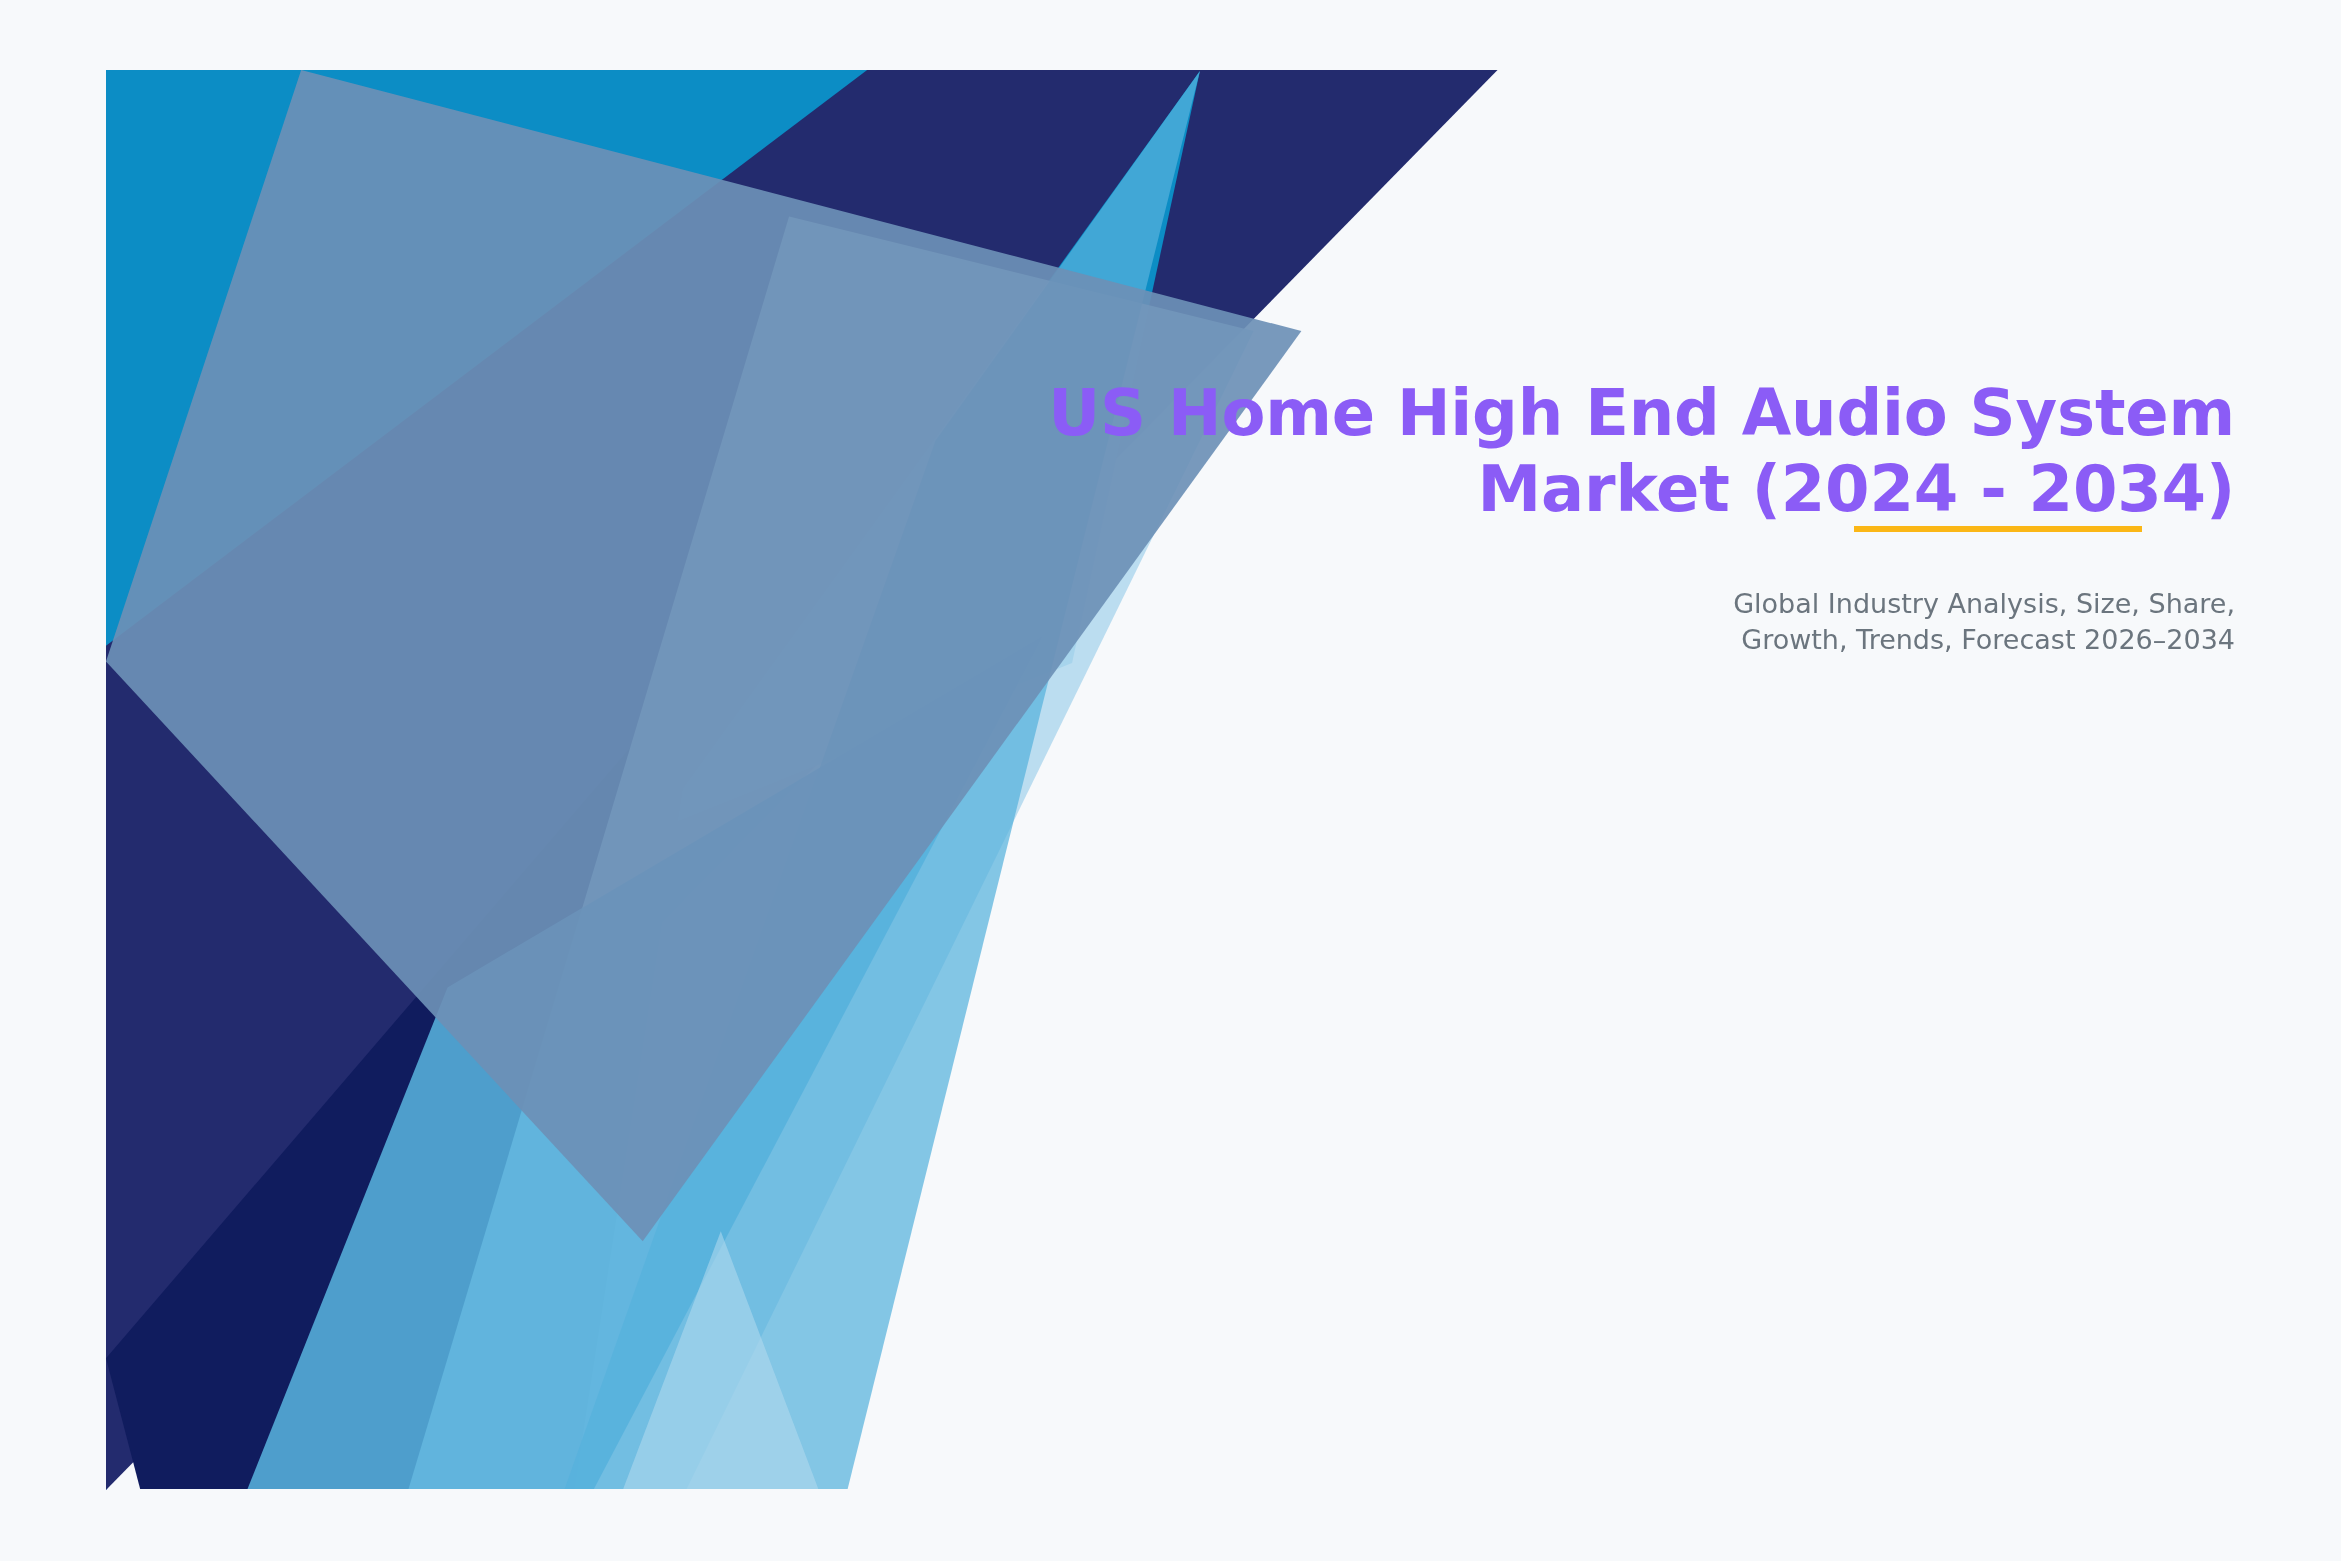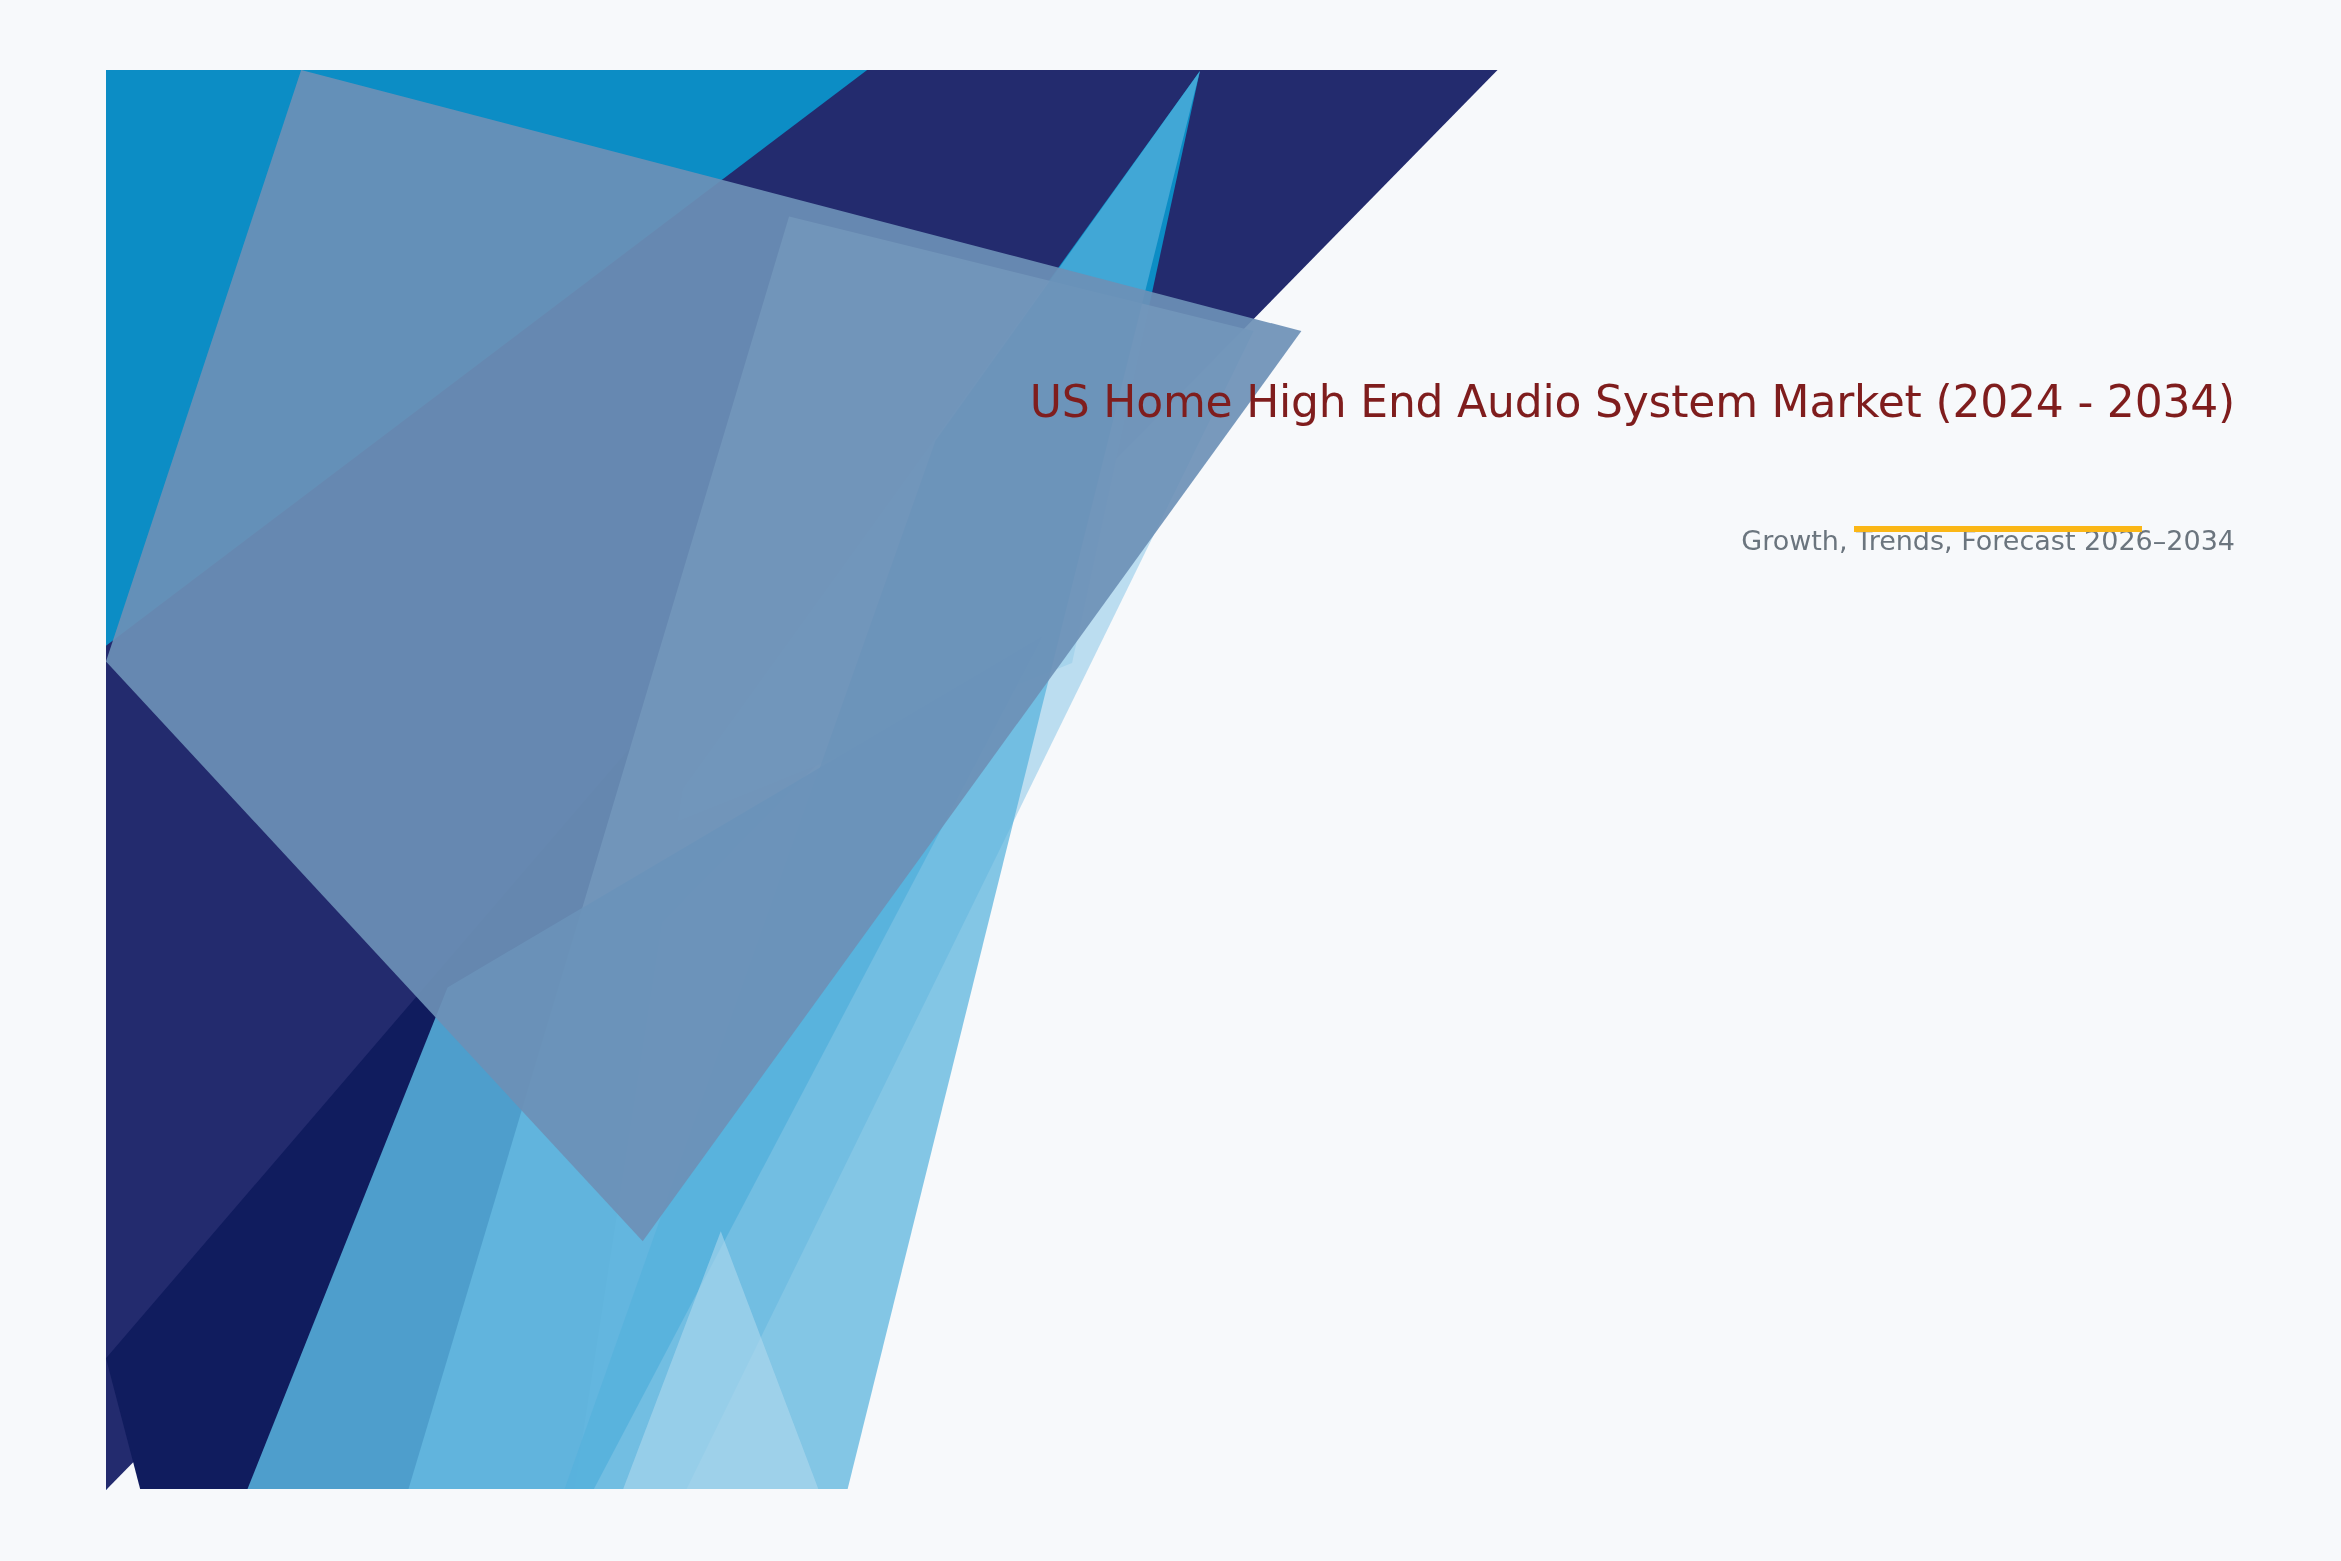--- a/index.html
+++ b/index.html
@@ -38,25 +38,25 @@
   #text-block {
     position: absolute;
     left: 1005px;
     top: 376px;
     width: 1230px;
     text-align: right;
   }
 
   #report-title {
     margin: 0;
-    font-size: 44px;
+    font-size: 64px;
     line-height: 1.18;
-    font-weight: 400;
+    font-weight: 700;
     letter-spacing: -0.2px;
-    color: #7f1d1d;
+    color: #8b5cf6;
     font-family: "DejaVu Sans", "Liberation Sans", sans-serif;
     position: relative;
     z-index: 3;
   }
 
   
   #title-accent {
     position: absolute;
     left: 1854px;
     top: 526px;
@@ -102,21 +102,21 @@
 
       <polygon points="1260,2380 1460,2908 1060,2908" fill="#B5DAEF" opacity="0.55"></polygon>
 
     </svg>
   </div>
 
   <div id="text-block">
     <h1 id="report-title">US Home High End Audio System Market (2024 - 2034)</h1>
 
     <p id="report-subtitle">
-      <br>
+      <span>Global Industry Analysis, Size, Share,</span><br>
       <span>Growth, Trends, Forecast 2026–2034</span>
     </p>
   </div>
 
   <div id="title-accent"></div>
 
 </div>
 
 
 </body></html>

